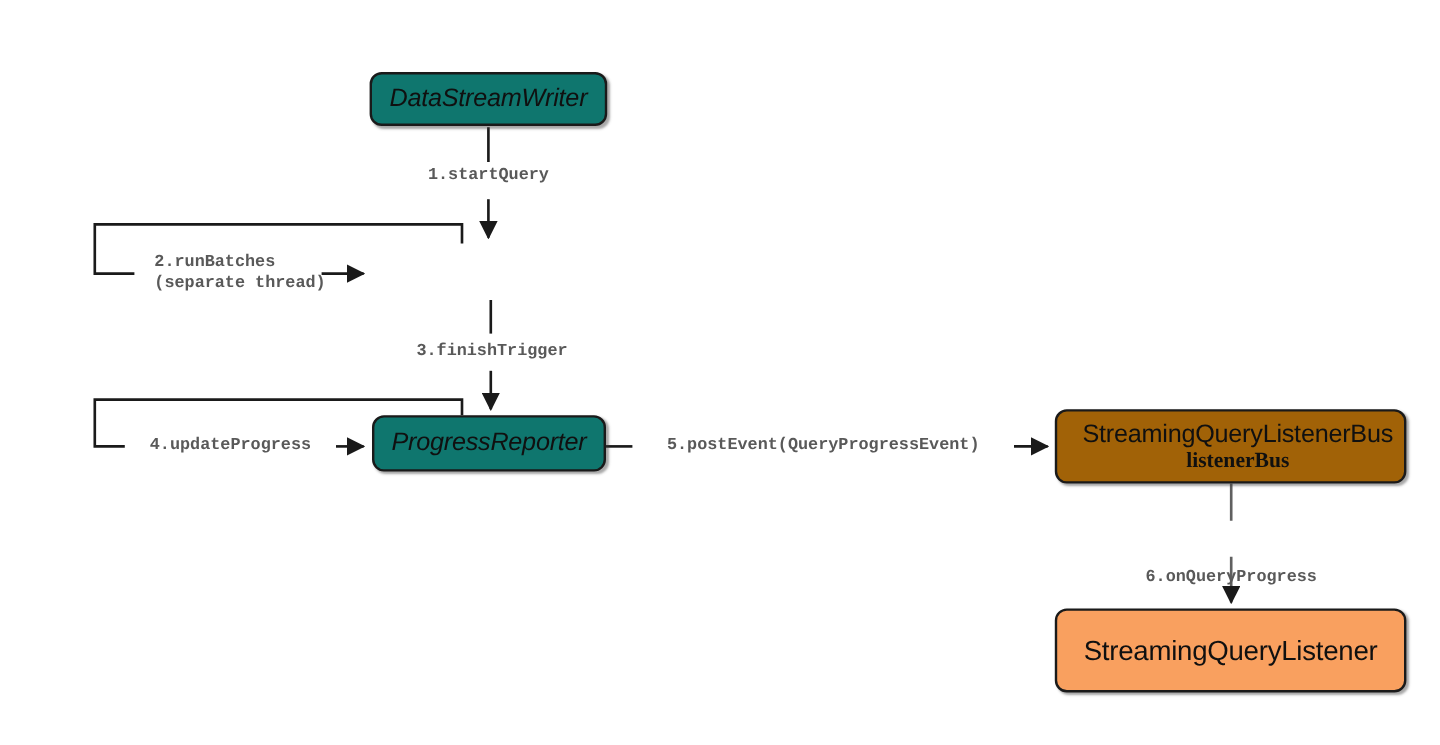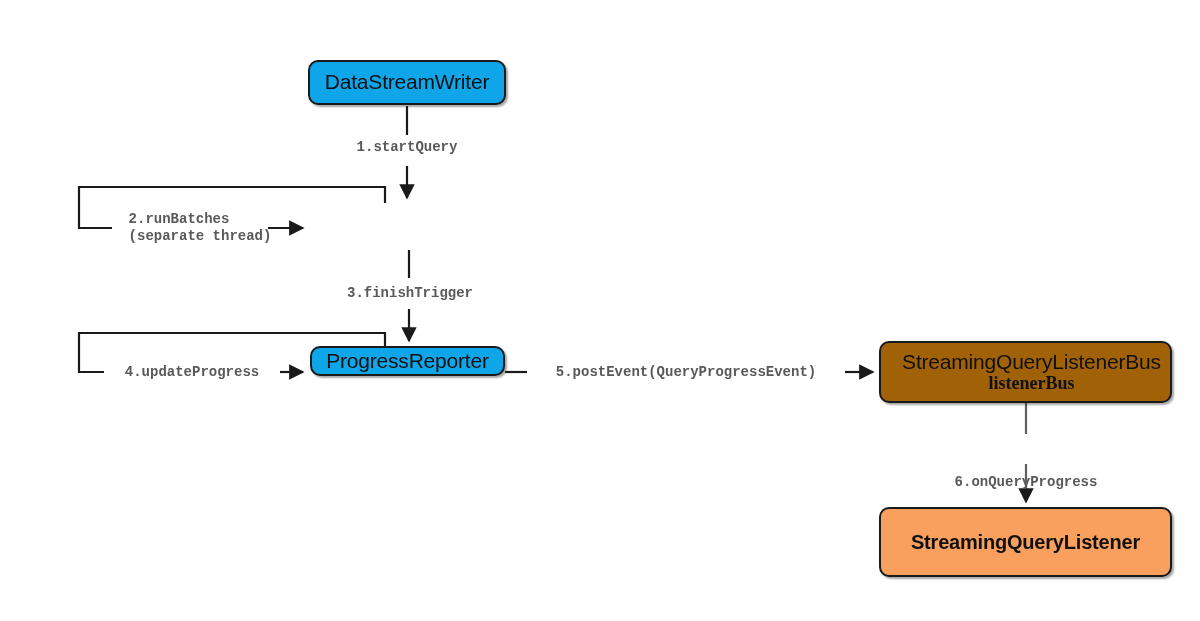--- a/index.html
+++ b/index.html
@@ -48,24 +48,24 @@
     white-space: nowrap;
   }
   .node .subtitle {
     font-family: Liberation Serif, serif;
     font-size: 18px;
     font-weight: bold;
     line-height: 1.1;
     margin-top: 1px;
     white-space: nowrap;
   }
-  .node.teal { background: #0ea5e9; }
+  .node.teal { background: #0f766e; font-style: italic; }
   .node.pink { background: #a16207; padding-left: 12px; }
   .node.orange { background: #f9a05f; }
-  .node.orange .title { font-weight: bold; font-size: 20px; }
+  .node.orange .title { font-weight: normal; font-size: 23px; }
 
   .edge-label {
     position: absolute;
     font-family: "Liberation Mono", monospace;
     font-size: 14px;
     font-weight: bold;
     color: #595959;
     white-space: pre;
     line-height: 17px;
     text-align: left;
@@ -112,21 +112,21 @@
       <path d="M 1026 403 L 1026 434" stroke="#606060" stroke-width="2.2" fill="none"></path>
       <path d="M 1026 464 L 1026 502" stroke="#606060" stroke-width="2.2" fill="none" marker-end="url(#arrow)"></path>
     </g>
   </svg>
 
   <div class="node teal" style="left:308px; top:60px; width:198px; height:45px;">
     <div class="title">DataStreamWriter</div>
   </div>
 
 
-  <div class="node teal" style="left:310px; top:346px; width:195px; height:30px;">
+  <div class="node teal" style="left:310px; top:346px; width:195px; height:47px;">
     <div class="title">ProgressReporter</div>
   </div>
 
   <div class="node pink" style="left:879px; top:341px; width:293px; height:62px;">
     <div class="title">StreamingQueryListenerBus</div>
     <div class="subtitle">listenerBus</div>
   </div>
 
   <div class="node orange" style="left:879px; top:507px; width:293px; height:70px;">
     <div class="title">StreamingQueryListener</div>

